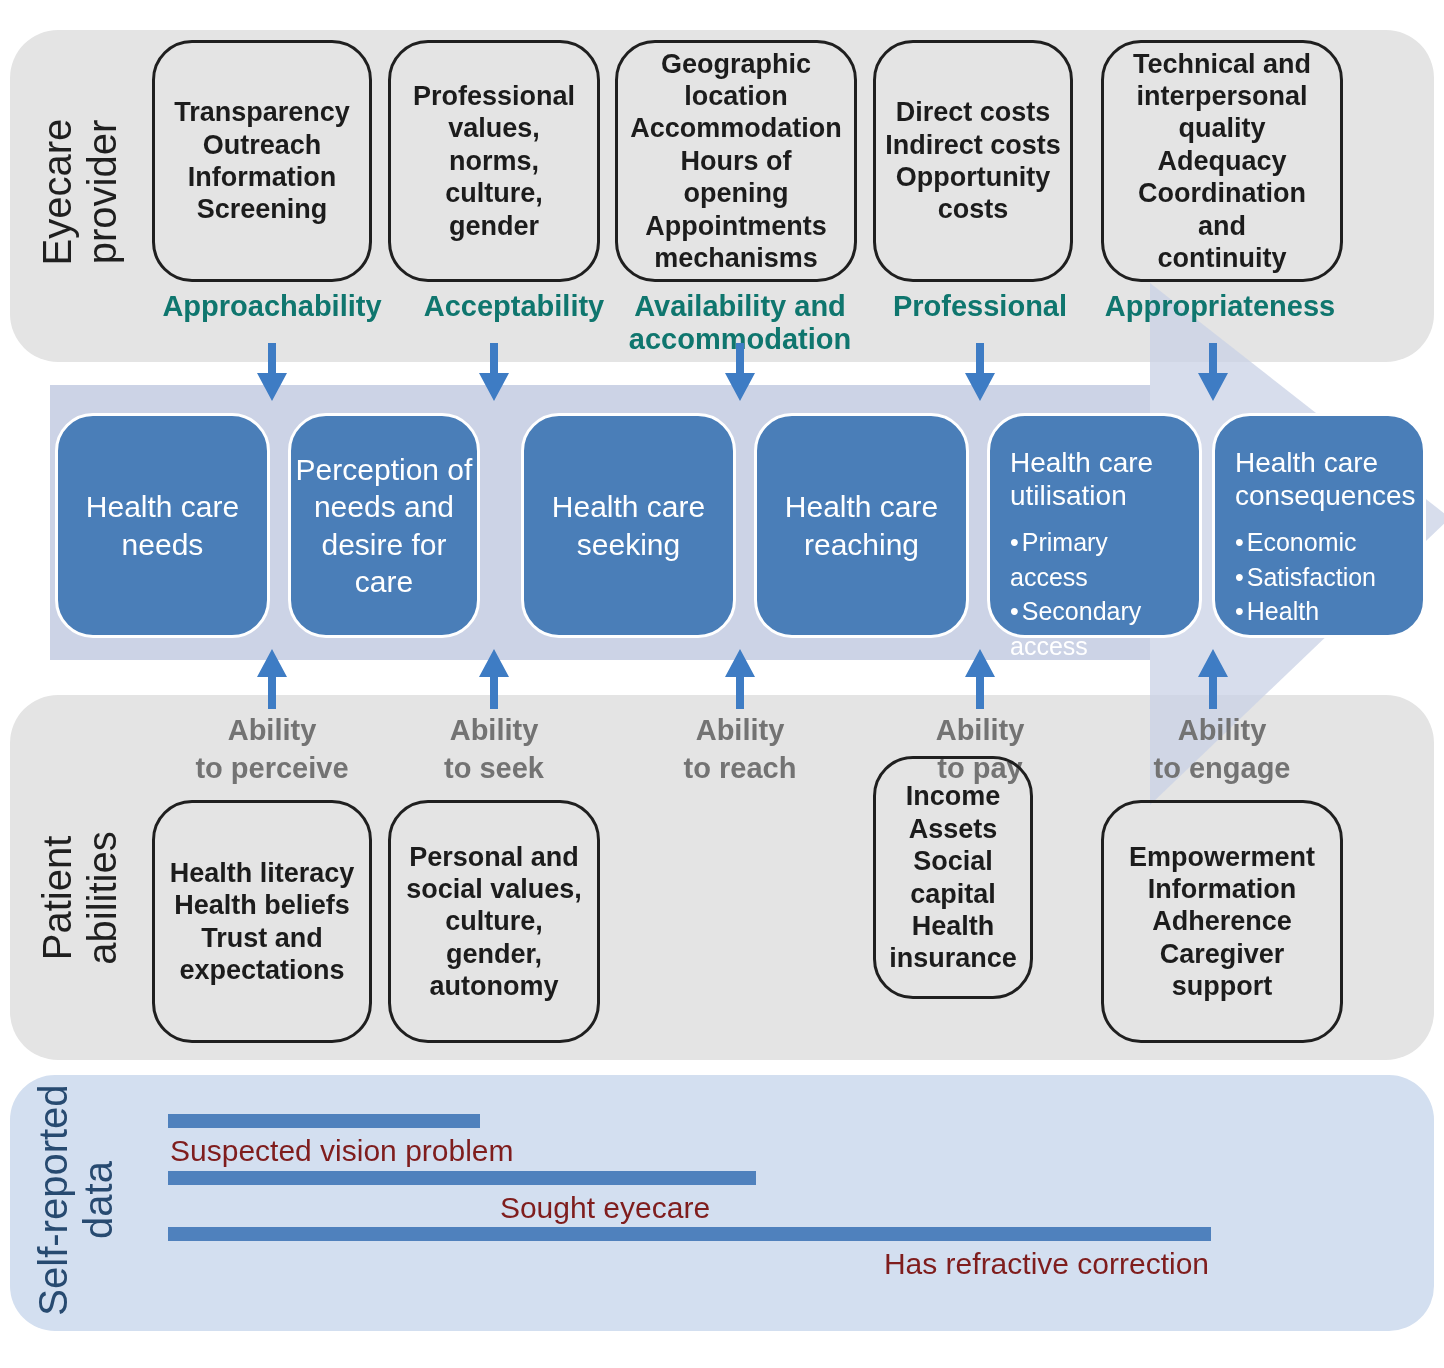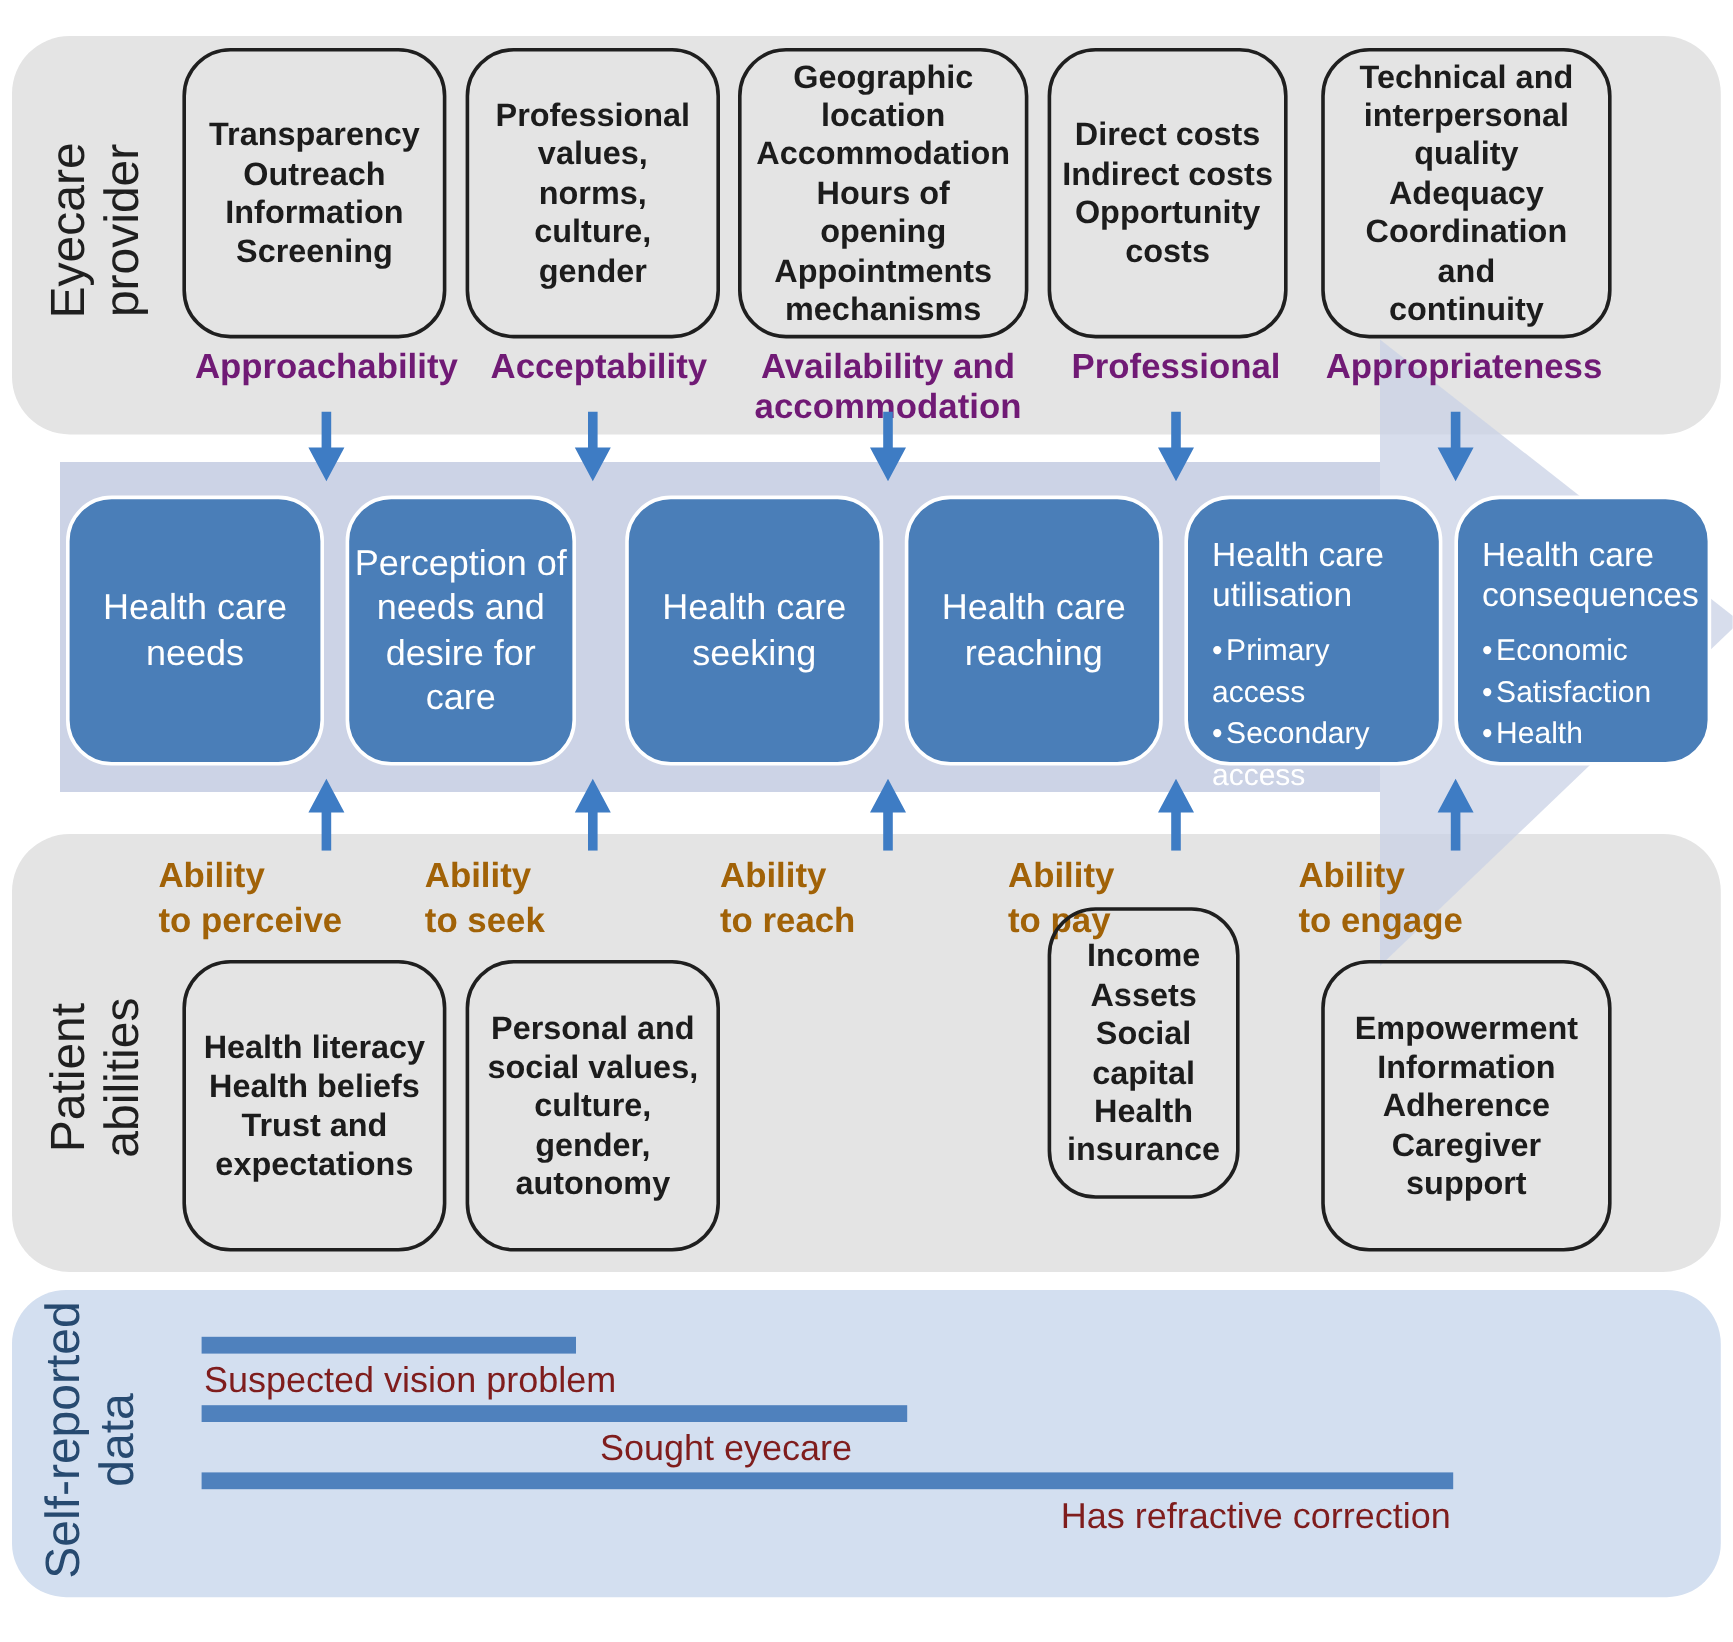--- a/index.html
+++ b/index.html
@@ -12,23 +12,23 @@
          clip-path:polygon(0 0,100% 45%,0 100%);z-index:2;}
   .vlabel{position:absolute;display:flex;align-items:center;justify-content:center;
           text-align:center;font-size:40px;line-height:1.12;color:#1f1f1f;
           transform:rotate(-90deg);white-space:pre-line;width:320px;height:120px;z-index:3;}
   .vlabel.navy{color:#274a70;}
   .obox{position:absolute;border:3.5px solid #1f1f1f;border-radius:40px;
         display:flex;align-items:center;justify-content:center;text-align:center;
         font-weight:bold;font-size:27px;line-height:1.2;color:#1c1c1c;
         white-space:pre-line;padding:8px;box-sizing:border-box;z-index:3;}
   .dim{position:absolute;text-align:center;font-weight:bold;font-size:29px;line-height:1.15;
-       color:#701a75;white-space:pre-line;z-index:3;}
-  .ability{position:absolute;font-weight:bold;font-size:29px;line-height:1.3;
-       color:#a16207;white-space:pre-line;z-index:3;}
+       color:#0f766e;white-space:pre-line;z-index:3;}
+  .ability{position:absolute;text-align:center;font-weight:bold;font-size:29px;line-height:1.3;
+       color:#737373;white-space:pre-line;z-index:3;}
   .bbox{position:absolute;background:#4a7eb8;border:3.5px solid #ffffff;border-radius:38px;
         color:#ffffff;box-sizing:border-box;z-index:3;}
   .bbox.center{display:flex;align-items:center;justify-content:center;text-align:center;
         font-size:30px;line-height:1.25;white-space:pre-line;}
   .bbox.list{padding:30px 10px 10px 20px;font-size:28px;line-height:1.18;}
   .bbox.list .hd{white-space:pre-line;margin-bottom:13px;}
   .bbox.list ul{list-style:none;margin:0;padding:0;font-size:25px;line-height:1.38;}
   .bbox.list li::before{content:"\2022";margin-right:3px;}
   .arrow{position:absolute;z-index:4;}
   .arrow path{fill:#3e7cc4;}
@@ -76,21 +76,21 @@
 Opportunity
 costs</div>
   <div class="obox" style="left:1101px;top:40px;width:242px;height:242px">Technical and
 interpersonal
 quality
 Adequacy
 Coordination and
 continuity</div>
 
   <div class="dim" style="left:122px;top:290px;width:300px">Approachability</div>
-  <div class="dim" style="left:349px;top:290px;width:300px">Acceptability</div>
+  <div class="dim" style="left:364px;top:290px;width:300px">Acceptability</div>
   <div class="dim" style="left:590px;top:290px;width:300px">Availability and
 accommodation</div>
   <div class="dim" style="left:830px;top:290px;width:300px">Professional</div>
   <div class="dim" style="left:1070px;top:290px;width:300px">Appropriateness</div>
 
   <svg class="arrow" style="left:254px;top:343px" width="36" height="62" viewBox="0 0 36 62">
       <path d="M14 0 L22 0 L22 30 L33 30 L18 58 L3 30 L14 30 Z"></path>
     </svg>
   <svg class="arrow" style="left:476px;top:343px" width="36" height="62" viewBox="0 0 36 62">
       <path d="M14 0 L22 0 L22 30 L33 30 L18 58 L3 30 L14 30 Z"></path>

